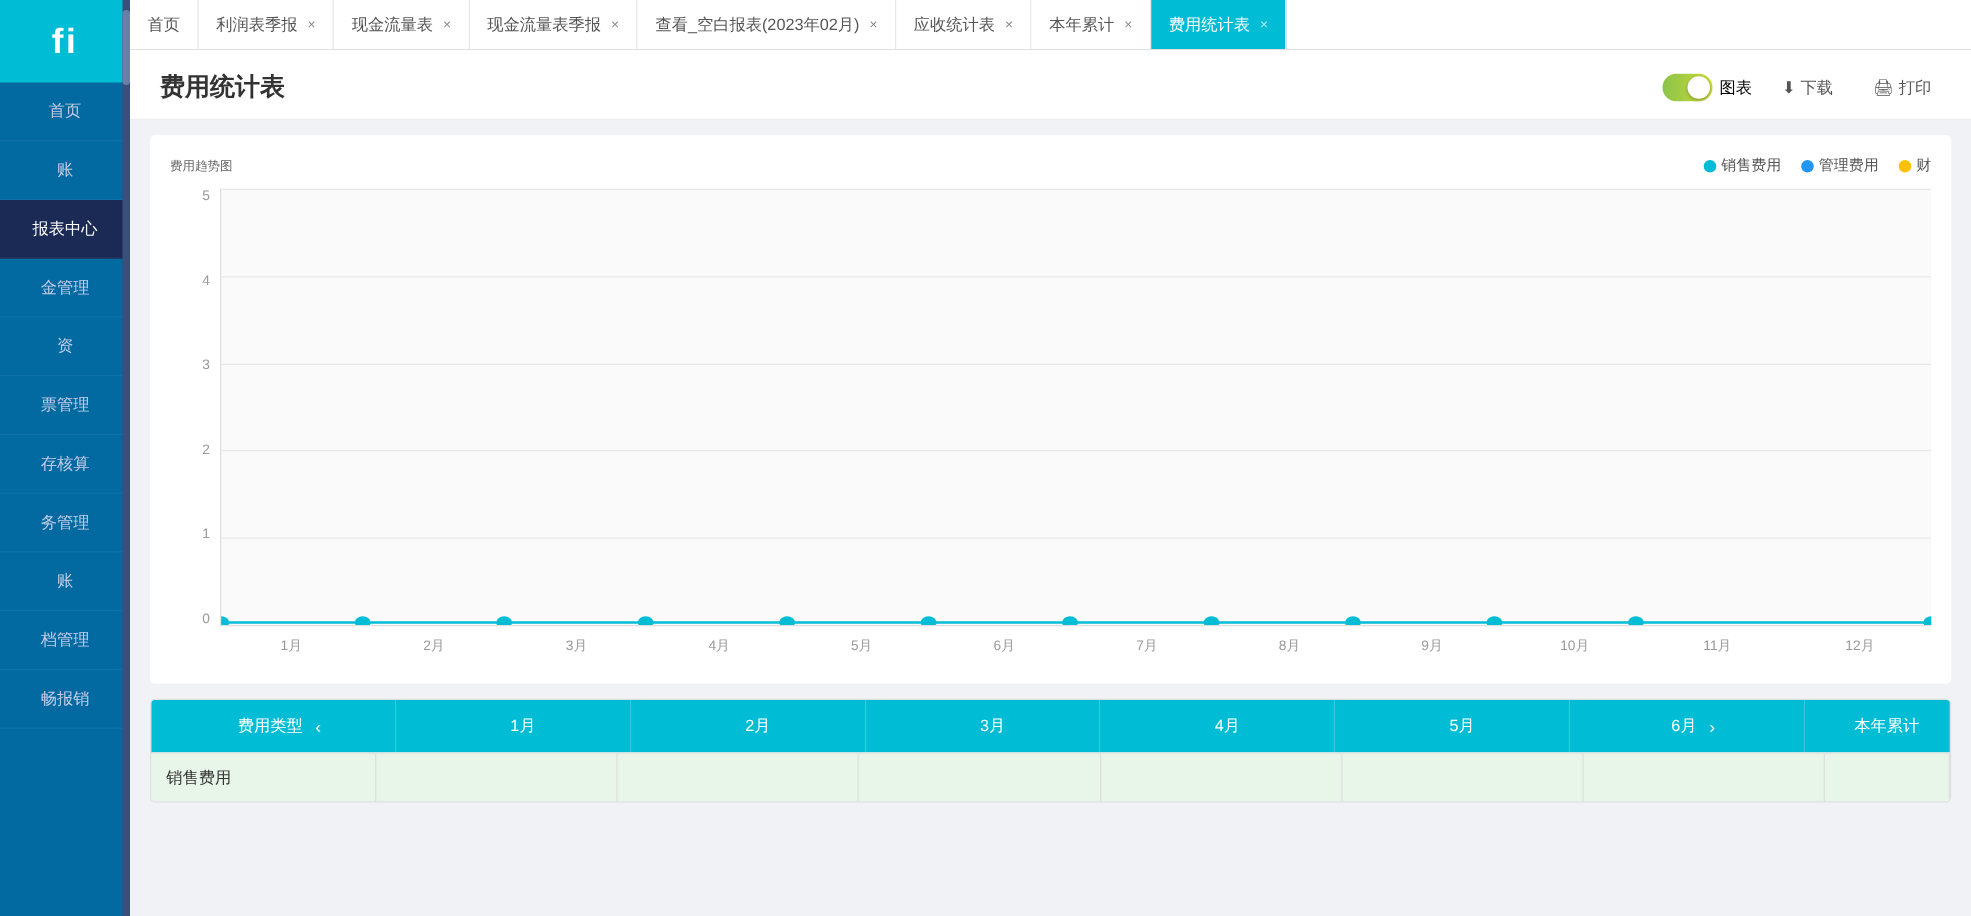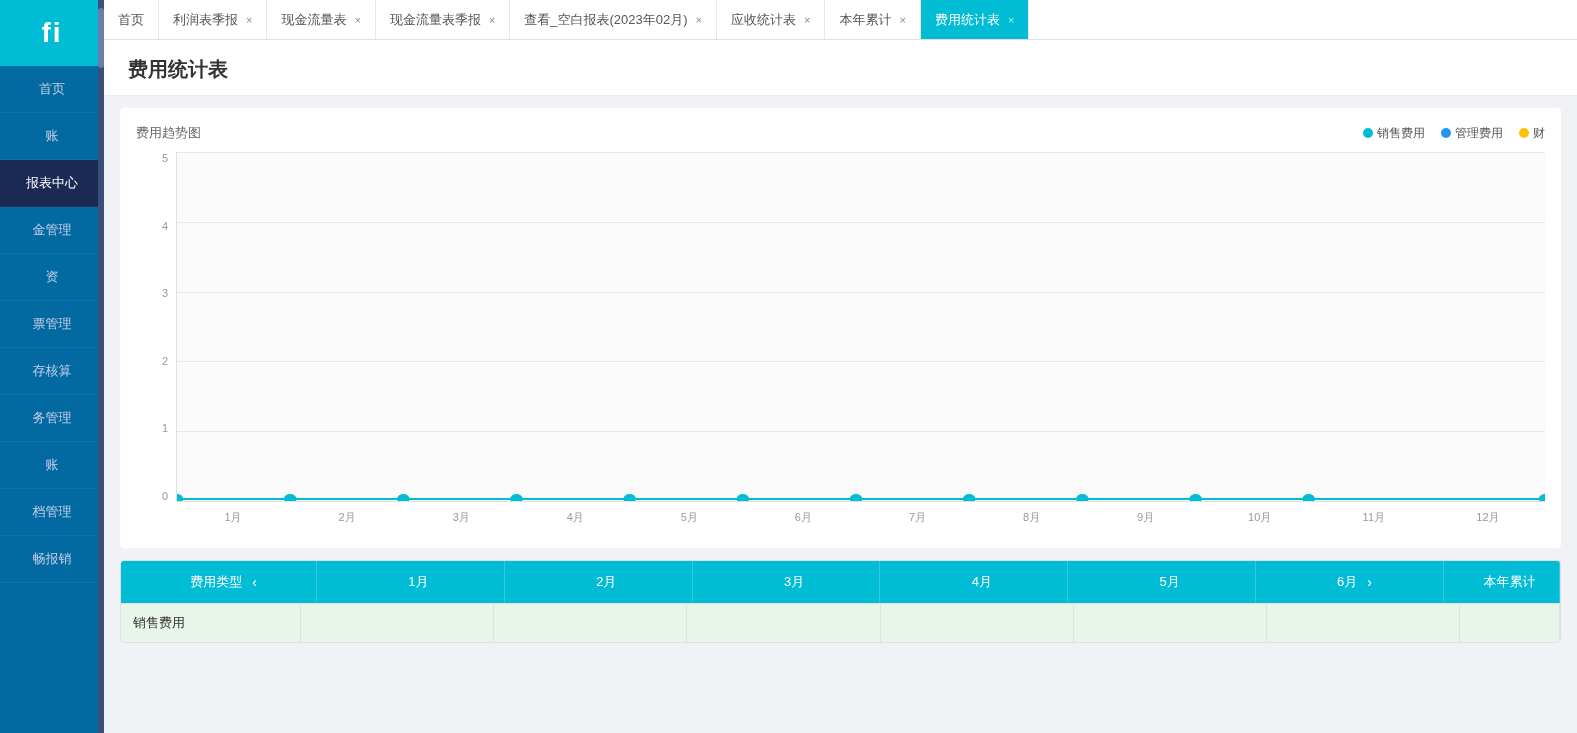--- a/index.html
+++ b/index.html
@@ -165,21 +165,21 @@
       padding: 16px;
       border-radius: 4px;
     }
     .chart-header {
       display: flex;
       justify-content: space-between;
       align-items: center;
       margin-bottom: 10px;
     }
     .chart-title {
-      font-size: 13px;
+      font-size: 10px;
       color: #666;
     }
     .chart-legend {
       display: flex;
       align-items: center;
       gap: 16px;
       font-size: 12px;
       color: #555;
     }
     .legend-item {
@@ -362,20 +362,36 @@
     <div class="tab active">
       <span>费用统计表</span>
       <span class="tab-close">×</span>
     </div>
   </div>
 
   <div class="content">
 
     <div class="page-header">
       <span class="page-title">费用统计表</span>
+      <div class="header-actions">
+        <div class="toggle-wrap">
+          <div class="toggle">
+            <div class="toggle-knob"></div>
+          </div>
+          <span>图表</span>
+        </div>
+        <div class="action-btn">
+          <span>⬇</span>
+          <span>下载</span>
+        </div>
+        <div class="action-btn">
+          <span>🖨</span>
+          <span>打印</span>
+        </div>
+      </div>
     </div>
 
     <div class="chart-section">
       <div class="chart-header">
         <span class="chart-title">费用趋势图</span>
         <div class="chart-legend">
           <div class="legend-item">
             <div class="legend-dot" style="background:#00bcd4;"></div>
             <span>销售费用</span>
           </div>

